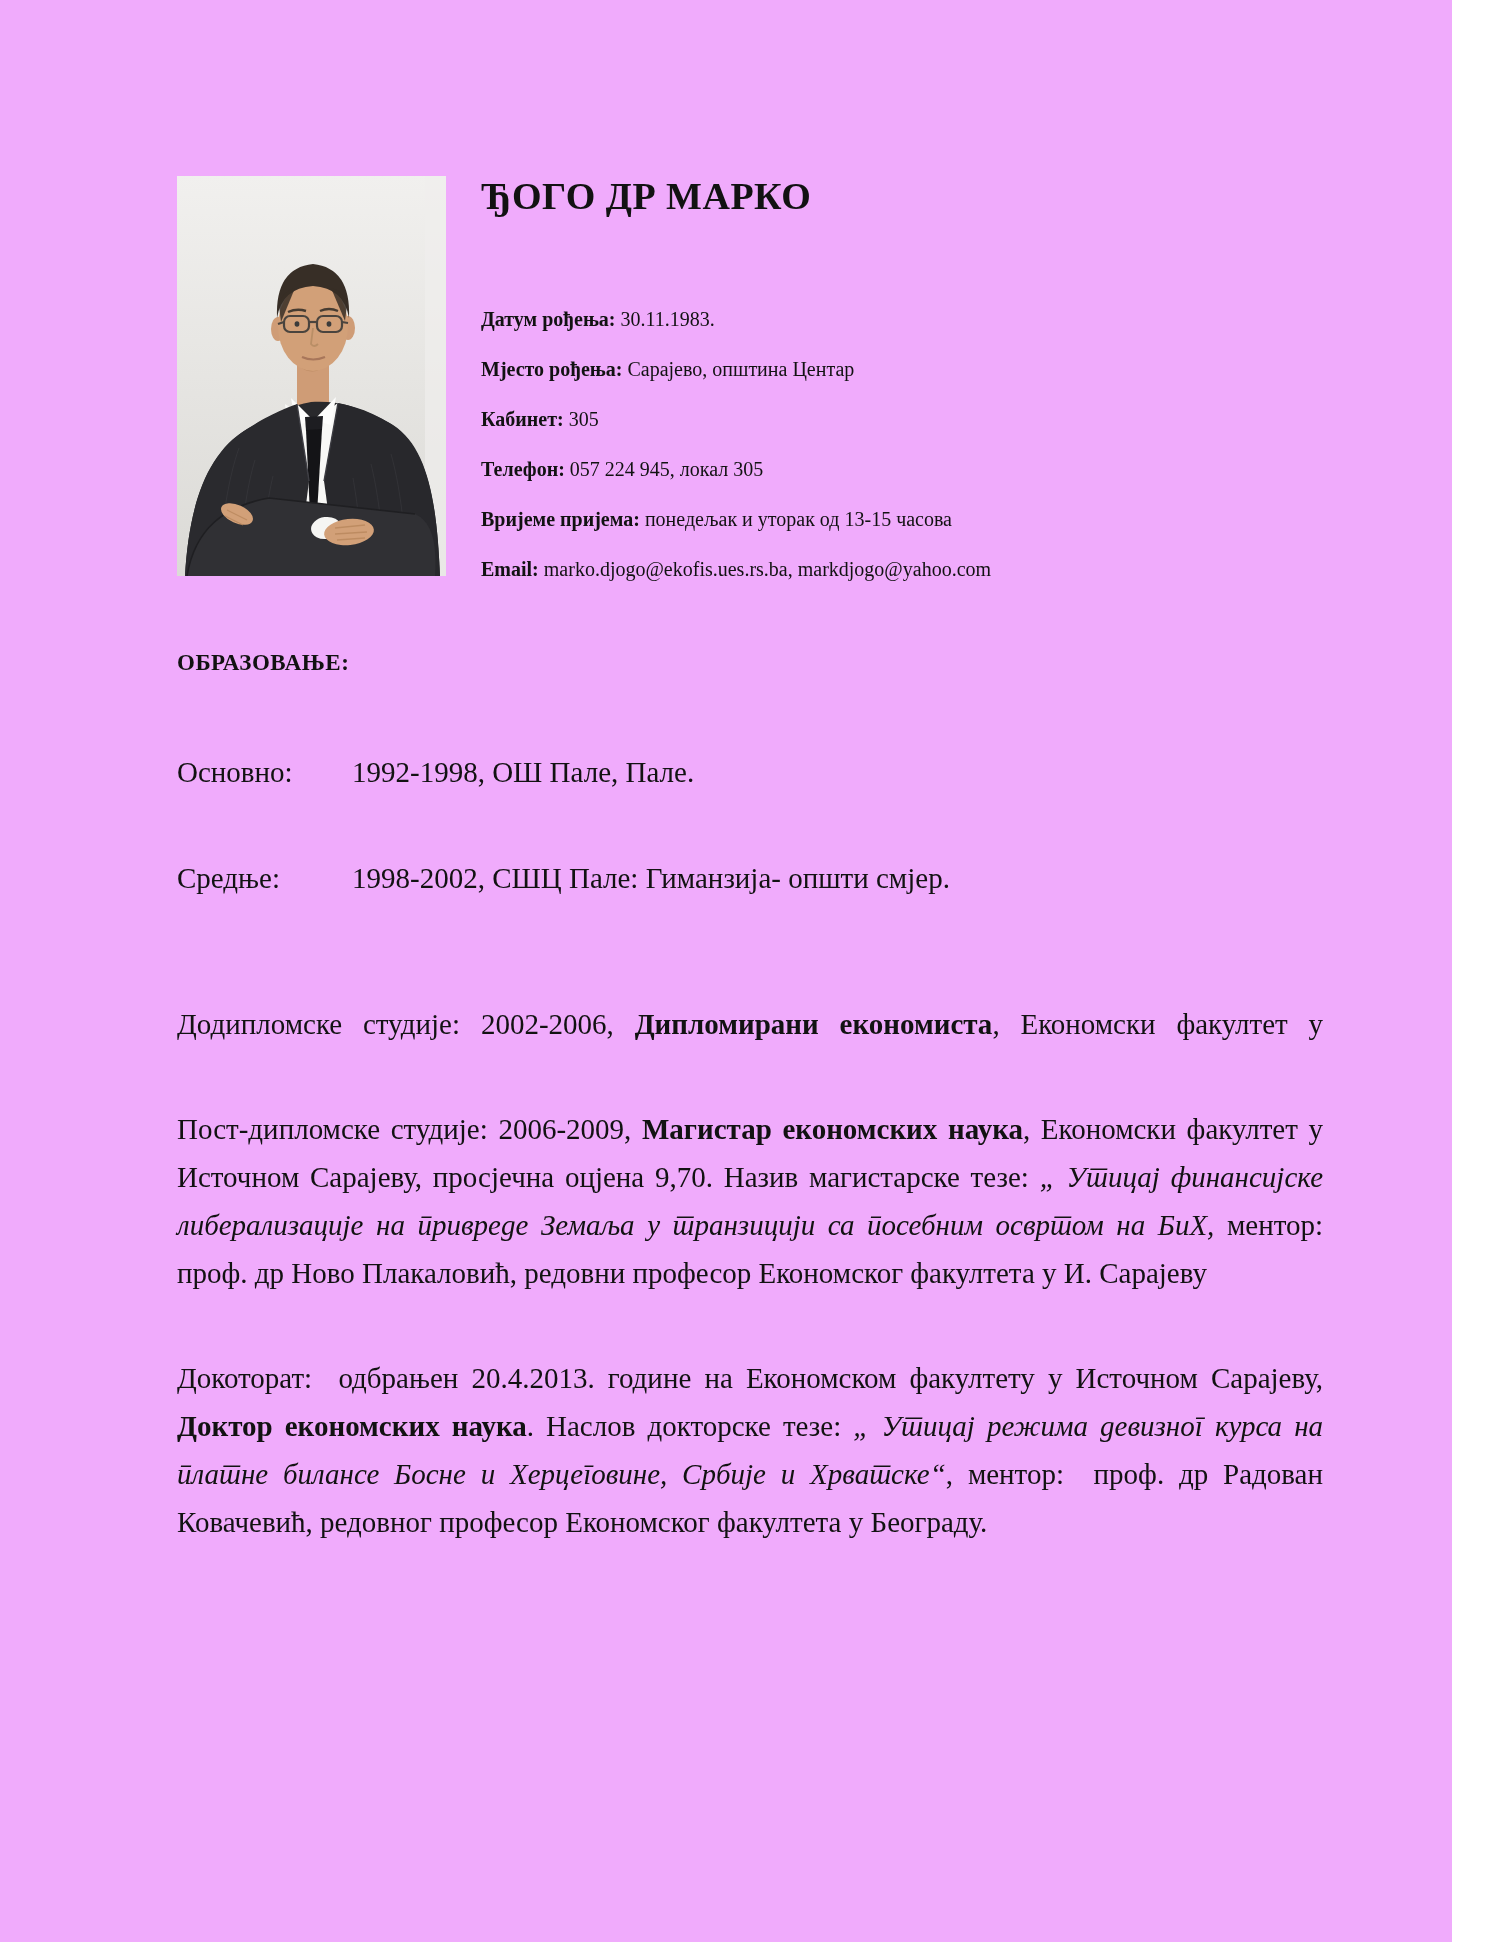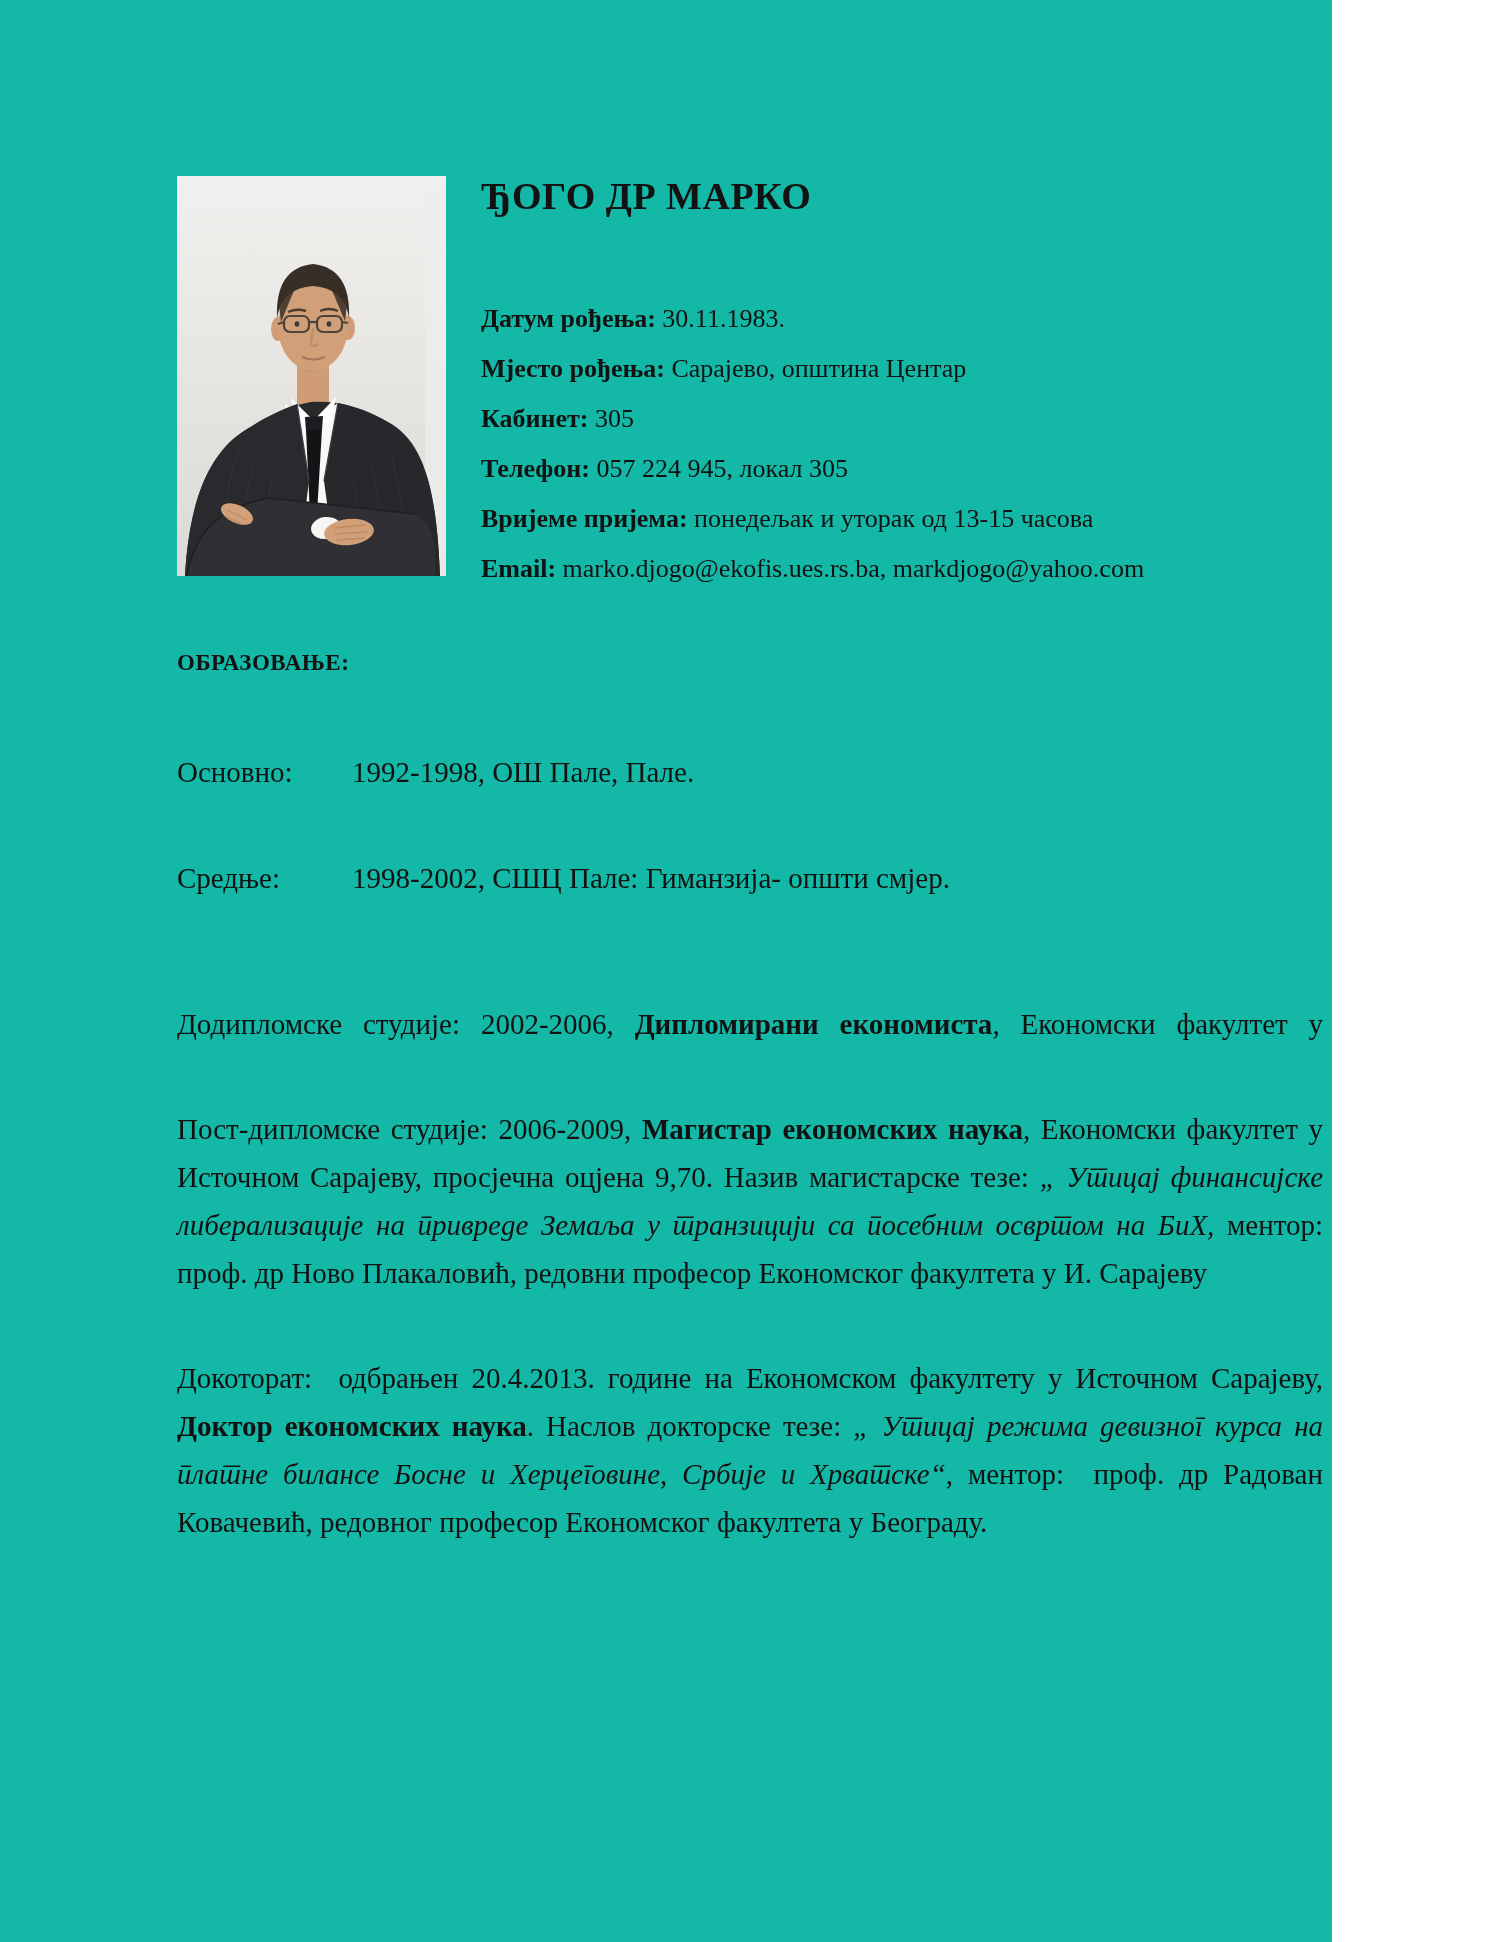--- a/index.html
+++ b/index.html
@@ -1,35 +1,35 @@
 <!DOCTYPE html>
 <html lang="sr"><head>
 <meta charset="utf-8">
 <style>
   html,body{margin:0;padding:0;background:#ffffff;}
   .page{
     position:relative;
-    width:1332px;height:1942px;
-    background:#14b8a6;
+    width:1452px;height:1942px;
+    background:#f0abfc;
     color:#121212;
     font-family:"Liberation Serif", serif;
     overflow:hidden;
   }
   .photo{
     position:absolute;left:177px;top:176px;width:269px;height:400px;
   }
   .photo svg{display:block;width:100%;height:100%;}
   .title{
     position:absolute;left:481px;top:174px;
     font-size:38px;font-weight:700;letter-spacing:0.5px;
     white-space:nowrap;
   }
   .info{
     position:absolute;left:481px;top:294px;
-    font-size:26px;
+    font-size:20px;
   }
   .info-row{height:50px;line-height:50px;white-space:nowrap;}
   .info-label{font-weight:700;}
   .edu-heading{
     position:absolute;left:177px;top:650px;
     font-size:23px;font-weight:700;letter-spacing:0.5px;
   }
   .levels{
     position:absolute;left:177px;top:748px;width:1146px;
     font-size:29px;

